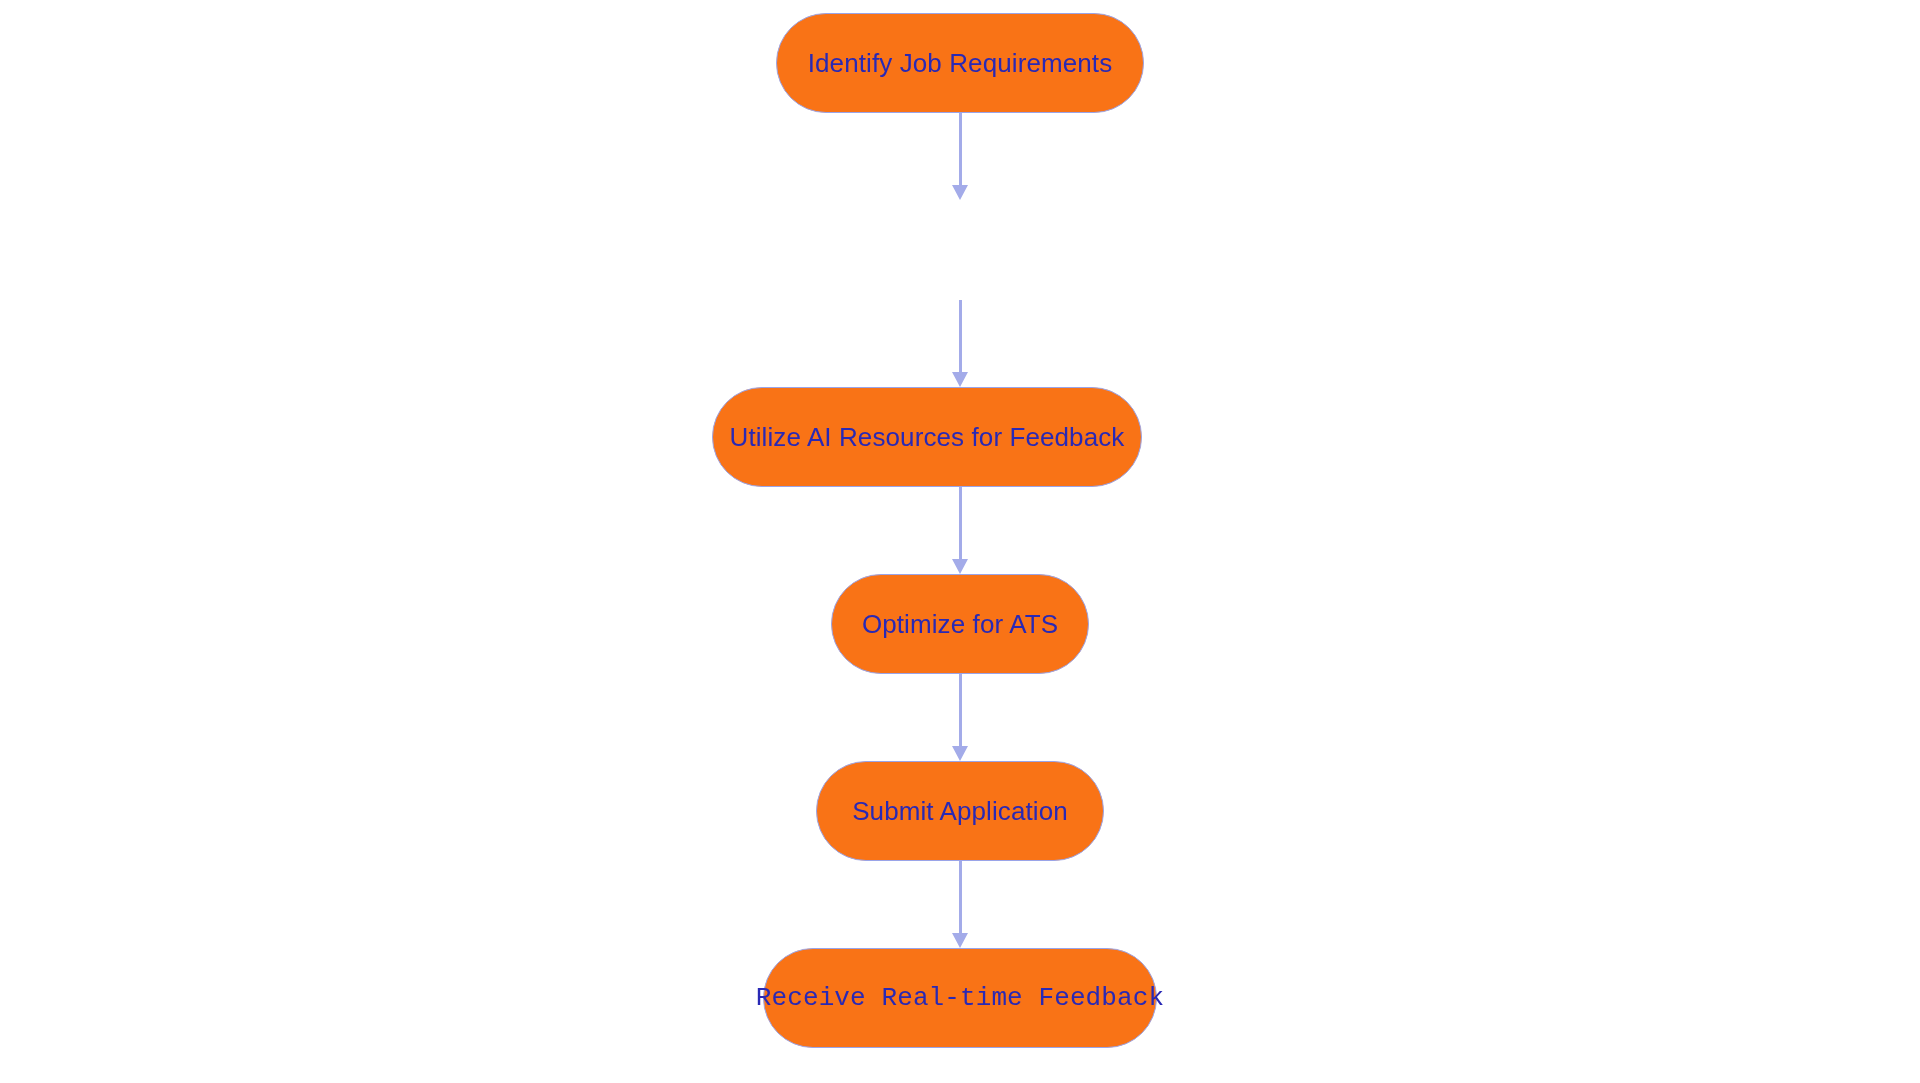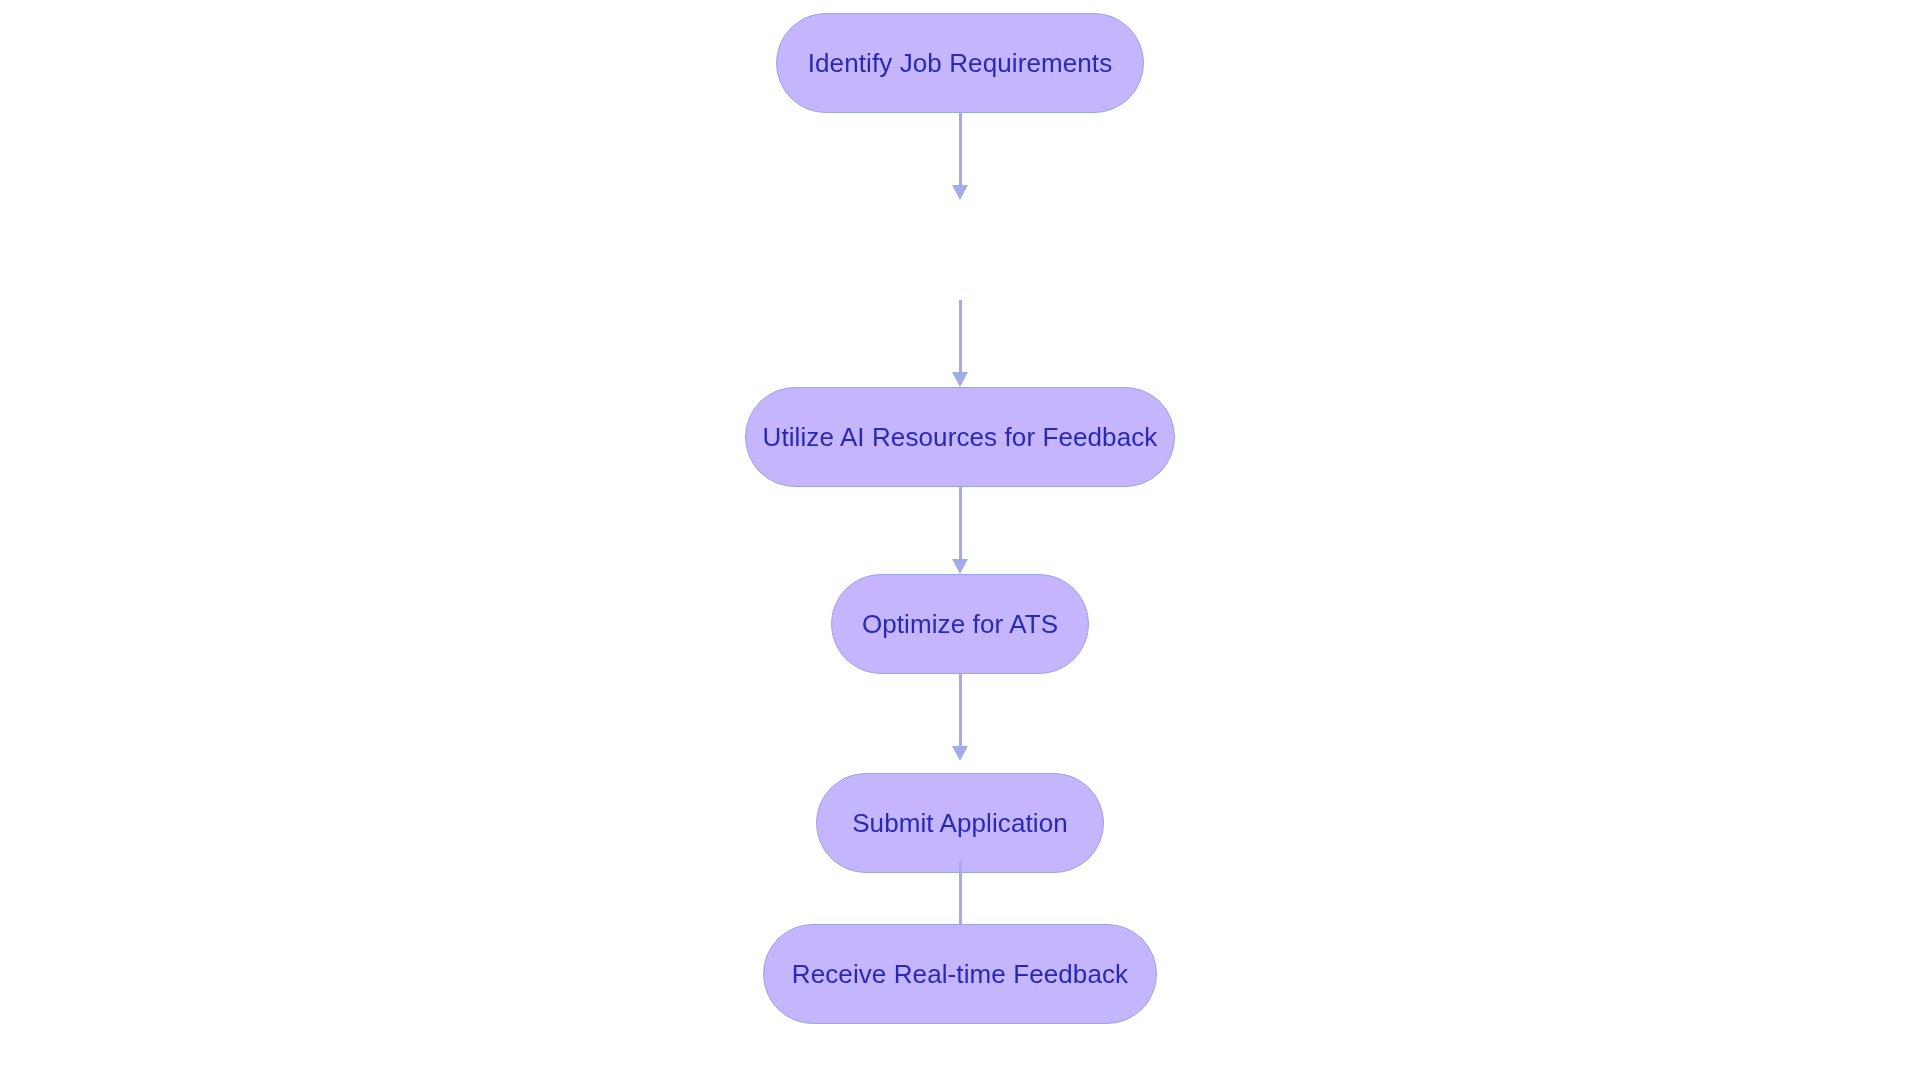--- a/index.html
+++ b/index.html
@@ -32,43 +32,43 @@
 
   
   .node {
     position: absolute;
     box-sizing: border-box;
     display: flex;
     align-items: center;
     justify-content: center;
     height: 100px;
     border-radius: 50px;
-    background: #c4b5fd;
+    background: #f97316;
     border: 1.4px solid #9aa4e8;
     color: #2929b5;
     font-size: 26px;
     font-weight: 400;
     letter-spacing: 0.1px;
     white-space: nowrap;
     user-select: none;
   }
   .node .node-label {
     color: #2929b5;
     font-size: 26px;
     line-height: 1;
     pointer-events: none;
   }
 
   
   .node-0 { left: 776px;  top: 13px;   width: 368px; }
   .node-1 { left: 757px;  top: 200px;  width: 406px; }
-  .node-2 { left: 745px;  top: 387px;  width: 430px; }
+  .node-2 { left: 712px;  top: 387px;  width: 430px; }
   .node-3 { left: 831px;  top: 574px;  width: 258px; justify-content: center; }
-  .node-4 { left: 816px;  top: 761px;  width: 288px; margin-top: 12px; }
-  .node-5 { left: 763px;  top: 924px;  width: 394px; }
+  .node-4 { left: 816px;  top: 761px;  width: 288px; }
+  .node-5 { left: 763px;  top: 948px;  width: 394px; font-family: Liberation Mono, monospace; }
 
   
   .connector {
     position: absolute;
     left: 952px;           
     width: 16px;
   }
   .connector .conn-line {
     position: absolute;
     left: 6.5px;

